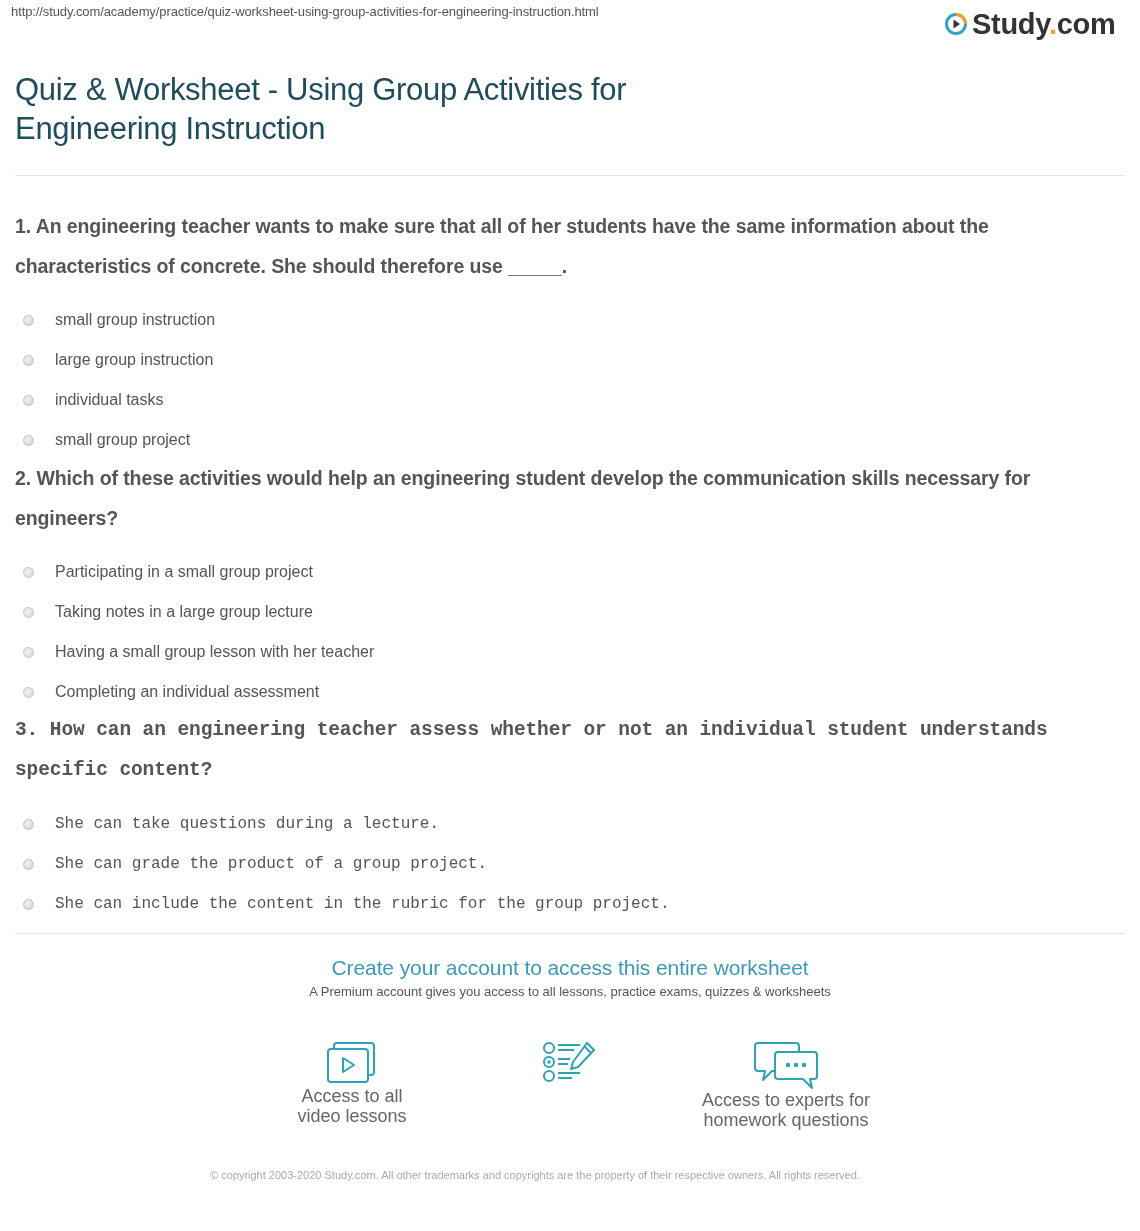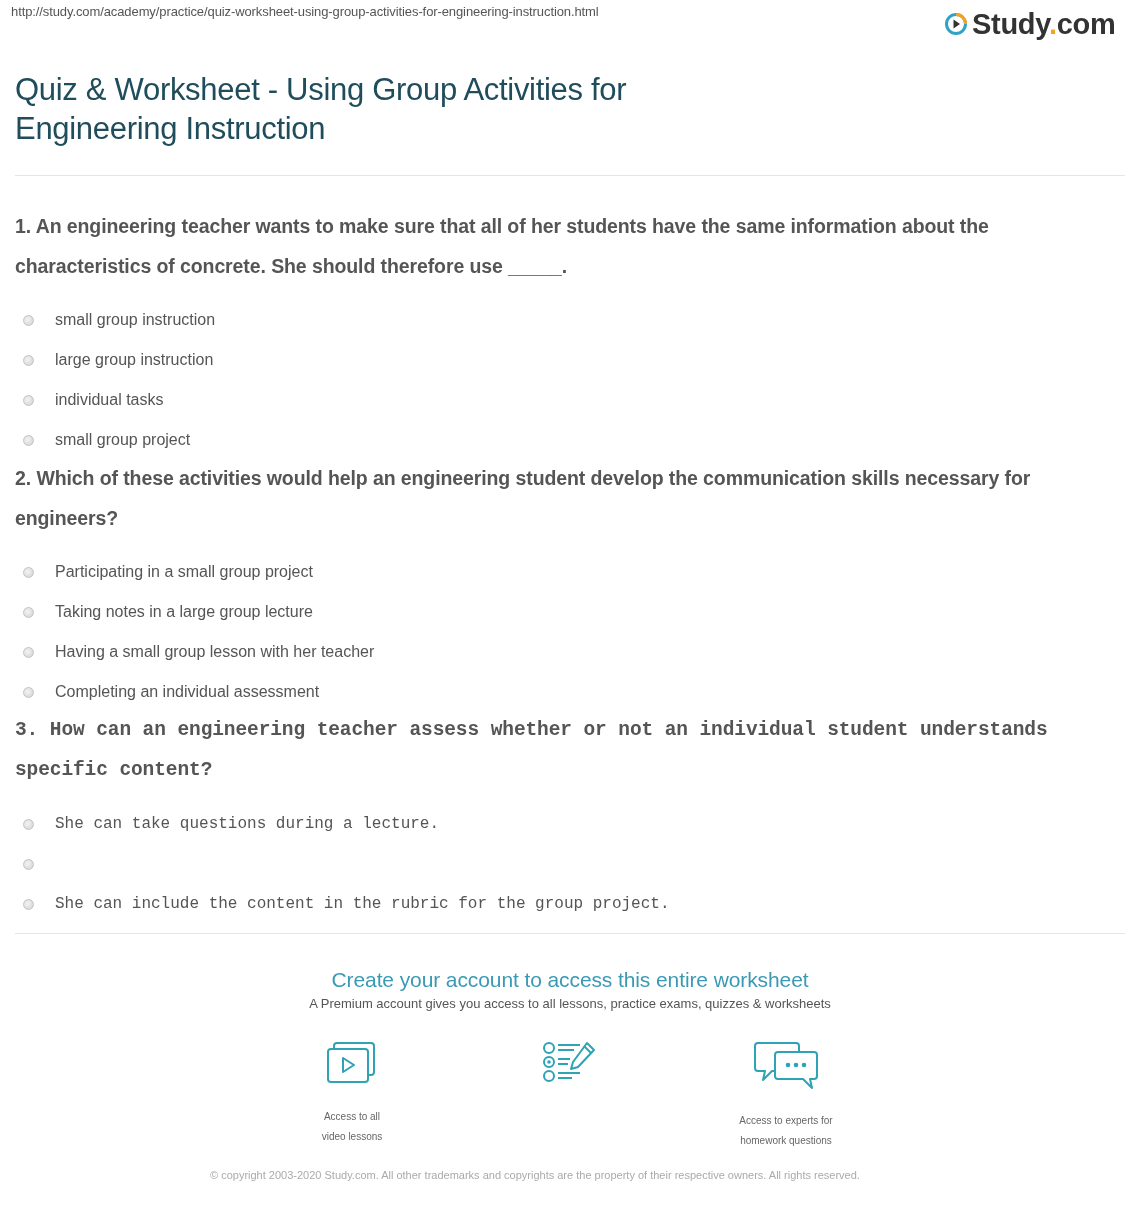--- a/index.html
+++ b/index.html
@@ -22,28 +22,28 @@
   .question { position: absolute; left: 15px; width: 1110px; }
   .q-text { font-size: 19.5px; line-height: 40px; font-weight: bold; color: #555; letter-spacing: -0.1px; }
   .answers { list-style: none; margin-top: 14px; text-align: center; }
   .answer { display: flex; align-items: center; height: 40px; font-size: 16px; color: #555; cursor: pointer; }
   .radio { width: 11px; height: 11px; border-radius: 50%; background: radial-gradient(circle at 40% 40%, #f4f4f4, #cfcfcf); border: 1px solid #c4c4c4; margin-left: 8px; margin-right: 21px; flex-shrink: 0; }
 
   #q1 { top: 206px; }
   #q2 { top: 458px; }
   #q3 { top: 710px; font-family: Liberation Mono, monospace; }
 
-  .cta { position: absolute; left: 0; top: 956px; width: 1140px; text-align: center; margin-top: 12px; }
+  .cta { position: absolute; left: 0; top: 956px; width: 1140px; text-align: center; }
   .cta-title { font-size: 21px; color: #3a9ab5; font-weight: normal; letter-spacing: -0.1px; }
   .cta-sub { font-size: 13px; color: #555; margin-top: 4px; }
 
   .features { position: absolute; top: 1040px; left: 0; width: 1140px; }
   .feature { position: absolute; width: 200px; text-align: center; }
   .feature svg { display: block; margin: 0 auto; }
-  .feature-label { font-size: 10px; color: #666; line-height: 20px; margin-top: 21px; }
+  .feature-label { font-size: 18px; color: #666; line-height: 20px; margin-top: 0; }
   #f1 { left: 252px; }
   #f2 { left: 469px; }
   #f3 { left: 686px; }
 
   .copyright { position: absolute; left: 210px; top: 1167px; width: 720px; text-align: left; font-size: 11px; line-height: 17px; color: #aaa; }
 </style>
 </head>
 <body>
 
 <div class="topbar">
@@ -108,20 +108,21 @@
 
 <div class="question" id="q3">
   <div class="q-text">3. How can an engineering teacher assess whether or not an individual student understands specific content?</div>
   <ul class="answers">
     <li class="answer">
         <span class="radio"></span>
         <span>She can take questions during a lecture.</span>
       </li>
     <li class="answer">
         <span class="radio"></span>
+        <span>She can grade the product of a group project.</span>
       </li>
     <li class="answer">
         <span class="radio"></span>
         <span>She can include the content in the rubric for the group project.</span>
       </li>
   </ul>
 </div>
 
 <div class="hr hr-bottom"></div>
 

